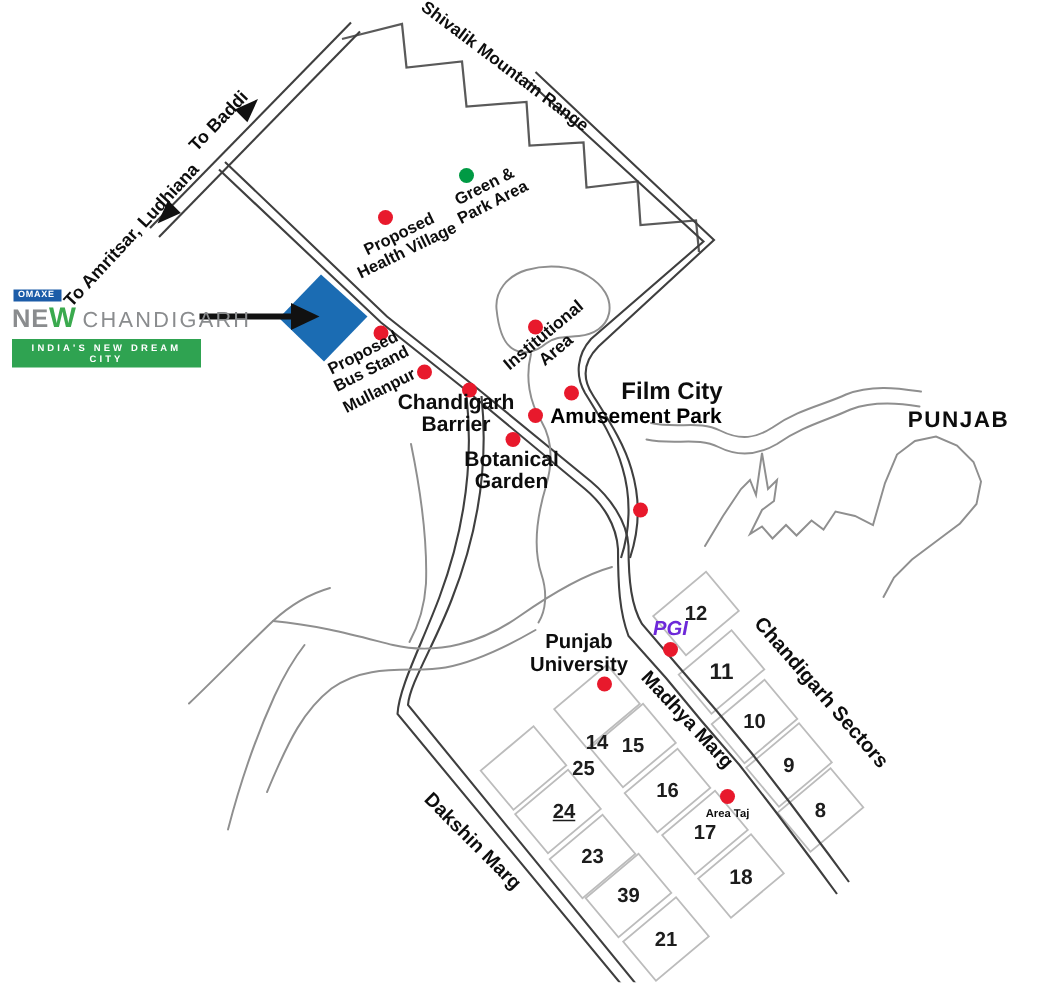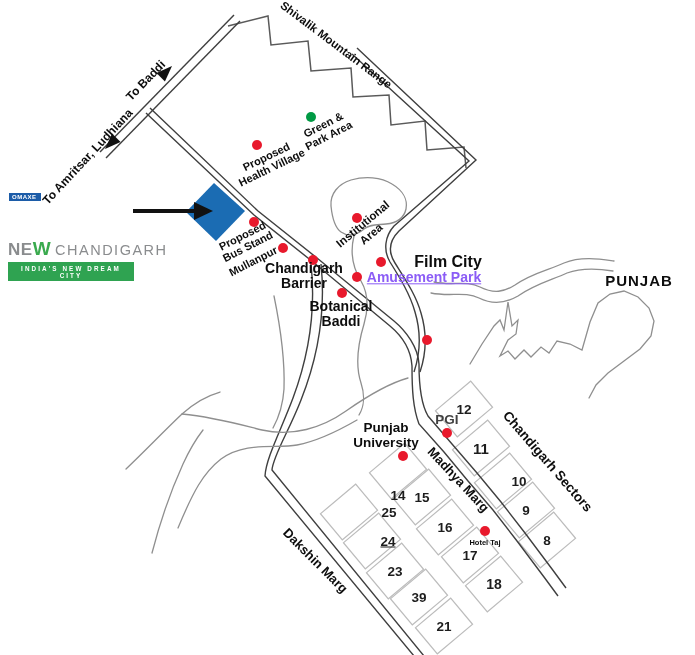--- a/index.html
+++ b/index.html
@@ -9,21 +9,21 @@
   .lyr{position:absolute;left:0;top:0;width:695px;height:655px;pointer-events:none;}
   .map-label{position:absolute;white-space:pre-line;text-align:center;font-weight:bold;
              color:#0d0d0d;line-height:1.1;transform-origin:center;}
   .sector-num{position:absolute;font-weight:bold;color:#1d1d1d;}
   .dot{position:absolute;width:10px;height:10px;border-radius:50%;}
   
   #logo{position:absolute;left:8px;top:185px;width:126px;}
   #omaxe-badge{display:inline-block;background:#1c5ca8;color:#fff;font-size:6px;
                font-weight:bold;letter-spacing:.5px;padding:1px 4px 1px 3px;margin:0 0 0 1px;}
   #logo-row{display:flex;align-items:baseline;margin-top:-1px;}
-  #logo-new{color:#8a8c8e;font-weight:bold;font-size:17px;letter-spacing:.5px;margin-top:36px;}
+  #logo-new{color:#8a8c8e;font-weight:bold;font-size:17px;letter-spacing:.5px;}
   #logo-new .w{color:#3aaa4e;font-size:19px;font-weight:bold;}
   #logo-city{color:#8a8c8e;font-size:14.5px;letter-spacing:1.5px;margin-left:4px;font-weight:500;}
   #logo-tagline{background:#2fa351;color:#fff;font-size:6.3px;font-weight:bold;
                 letter-spacing:2.1px;text-align:center;padding:2.5px 0 2px 0;margin-top:2px;}
   
   .road{fill:none;stroke:#3f3f3f;stroke-width:1.4;}
   .river{fill:none;stroke:#8f8f8f;stroke-width:1.3;stroke-linecap:round;}
   .ridge{fill:none;stroke:#5a5a5a;stroke-width:1.5;}
   .cell{fill:#ffffff;stroke:#bcbcbc;stroke-width:1.2;}
 </style>
@@ -97,59 +97,59 @@
       <div class="dot" style="left: 337px; top: 288px; background: rgb(232, 25, 44);"></div>
       <div class="dot" style="left: 422px; top: 335px; background: rgb(232, 25, 44);"></div>
       <div class="dot" style="left: 398px; top: 451px; background: rgb(232, 25, 44);"></div>
       <div class="dot" style="left: 442px; top: 428px; background: rgb(232, 25, 44);"></div>
       <div class="dot" style="left: 480px; top: 526px; background: rgb(232, 25, 44);"></div>
     </div>
 
   <div class="lyr" id="labels-layer">
       <div class="sector-num" style="left: 464px; top: 409px; font-size: 13.5px; transform: translate(-50%, -50%); position: absolute;">12</div>
       <div class="sector-num" style="left: 481px; top: 448px; font-size: 15px; transform: translate(-50%, -50%); position: absolute;">11</div>
-      <div class="sector-num" style="left: 519px; top: 481px; font-size: 13.5px; transform: translate(-50%, -50%); position: absolute;">10</div>
+      <div class="sector-num" style="left: 503px; top: 481px; font-size: 13.5px; transform: translate(-50%, -50%); position: absolute;">10</div>
       <div class="sector-num" style="left: 526px; top: 510px; font-size: 13.5px; transform: translate(-50%, -50%); position: absolute;">9</div>
       <div class="sector-num" style="left: 547px; top: 540px; font-size: 13.5px; transform: translate(-50%, -50%); position: absolute;">8</div>
       <div class="sector-num" style="left: 398px; top: 471px; font-size: 13.5px; transform: translate(-50%, -50%); position: absolute; margin-top: 24px;">14</div>
       <div class="sector-num" style="left: 422px; top: 497px; font-size: 13.5px; transform: translate(-50%, -50%); position: absolute;">15</div>
       <div class="sector-num" style="left: 445px; top: 527px; font-size: 13.5px; transform: translate(-50%, -50%); position: absolute;">16</div>
       <div class="sector-num" style="left: 470px; top: 555px; font-size: 13.5px; transform: translate(-50%, -50%); position: absolute;">17</div>
       <div class="sector-num" style="left: 494px; top: 584px; font-size: 14px; transform: translate(-50%, -50%); position: absolute;">18</div>
       <div class="sector-num" style="left: 349px; top: 512px; font-size: 13.5px; transform: translate(-50%, -50%); position: absolute; margin-left: 40px;">25</div>
-      <div class="sector-num" style="left: 388px; top: 541px; font-size: 13.5px; transform: translate(-50%, -50%); position: absolute; text-decoration: underline;">24</div>
+      <div class="sector-num" style="left: 376px; top: 541px; font-size: 13.5px; transform: translate(-50%, -50%); position: absolute; text-decoration: underline;">24</div>
       <div class="sector-num" style="left: 395px; top: 571px; font-size: 13.5px; transform: translate(-50%, -50%); position: absolute;">23</div>
       <div class="sector-num" style="left: 419px; top: 597px; font-size: 13.5px; transform: translate(-50%, -50%); position: absolute;">39</div>
       <div class="sector-num" style="left: 444px; top: 626px; font-size: 13.5px; transform: translate(-50%, -50%); position: absolute;">21</div>
       <div class="map-label" style="left: 336px; top: 45px; font-size: 11.5px; color: rgb(13, 13, 13); transform: translate(-50%, -50%) rotate(37deg);">Shivalik Mountain Range</div>
       <div class="map-label" style="left: 146px; top: 81px; font-size: 12px; color: rgb(13, 13, 13); transform: translate(-50%, -50%) rotate(-46deg);">To Baddi</div>
       <div class="map-label" style="left: 88px; top: 157px; font-size: 12px; color: rgb(13, 13, 13); transform: translate(-50%, -50%) rotate(-47deg);">To Amritsar, Ludhiana</div>
       <div class="map-label" style="left: 326px; top: 130px; font-size: 11px; color: rgb(13, 13, 13); transform: translate(-50%, -50%) rotate(-27deg);">Green &amp;
 Park Area</div>
       <div class="map-label" style="left: 269px; top: 162px; font-size: 11px; color: rgb(13, 13, 13); transform: translate(-50%, -50%) rotate(-26deg);">Proposed
 Health Village</div>
       <div class="map-label" style="left: 245px; top: 241px; font-size: 11px; color: rgb(13, 13, 13); transform: translate(-50%, -50%) rotate(-27deg);">Proposed
 Bus Stand</div>
       <div class="map-label" style="left: 253px; top: 261px; font-size: 11px; color: rgb(13, 13, 13); transform: translate(-50%, -50%) rotate(-27deg);">Mullanpur</div>
       <div class="map-label" style="left: 367px; top: 229px; font-size: 11.5px; color: rgb(13, 13, 13); transform: translate(-50%, -50%) rotate(-40deg);">Institutional
 Area</div>
       <div class="map-label" style="left: 304px; top: 276px; font-size: 14px; color: rgb(13, 13, 13); transform: translate(-50%, -50%) rotate(0deg);">Chandigarh
 Barrier</div>
       <div class="map-label" style="left: 434px; top: 262px; font-size: 16px; color: rgb(13, 13, 13); transform: translate(-50%, -50%) rotate(0deg); margin-left: 14px;">Film City</div>
-      <div class="map-label" style="left: 424px; top: 278px; font-size: 14px; color: #8b5cf6; transform: translate(-50%, -50%) rotate(0deg); text-decoration: underline;">Amusement Park</div>
+      <div class="map-label" style="left: 424px; top: 278px; font-size: 14px; color: #000000; transform: translate(-50%, -50%) rotate(0deg);">Amusement Park</div>
       <div class="map-label" style="left: 341px; top: 314px; font-size: 14px; color: rgb(13, 13, 13); transform: translate(-50%, -50%) rotate(0deg);">Botanical
-Baddi</div>
+Garden</div>
       <div class="map-label" style="left: 639px; top: 281px; font-size: 15px; letter-spacing: 1px; color: rgb(13, 13, 13); transform: translate(-50%, -50%) rotate(0deg);">PUNJAB</div>
       <div class="map-label" style="left: 386px; top: 436px; font-size: 13.5px; color: rgb(13, 13, 13); transform: translate(-50%, -50%) rotate(0deg);">Punjab
 University</div>
-      <div class="map-label" style="left: 447px; top: 420px; font-size: 13.5px; color: #404040; transform: translate(-50%, -50%) rotate(0deg);">PGI</div>
+      <div class="map-label" style="left: 447px; top: 420px; font-size: 13.5px; color: #6d28d9; transform: translate(-50%, -50%) rotate(0deg); font-style: italic;">PGI</div>
       <div class="map-label" style="left: 458px; top: 480px; font-size: 13px; color: rgb(13, 13, 13); transform: translate(-50%, -50%) rotate(47deg);">Madhya Marg</div>
       <div class="map-label" style="left: 315px; top: 561px; font-size: 13px; color: rgb(13, 13, 13); transform: translate(-50%, -50%) rotate(45deg);">Dakshin Marg</div>
       <div class="map-label" style="left: 547px; top: 462px; font-size: 13.5px; color: rgb(13, 13, 13); transform: translate(-50%, -50%) rotate(49deg);">Chandigarh Sectors</div>
-      <div class="map-label" style="left: 485px; top: 543px; font-size: 7.5px; color: rgb(13, 13, 13); transform: translate(-50%, -50%) rotate(0deg);">Hotel Taj</div>
+      <div class="map-label" style="left: 485px; top: 543px; font-size: 7.5px; color: rgb(13, 13, 13); transform: translate(-50%, -50%) rotate(0deg);">Area Taj</div>
     </div>
 
   <div id="logo">
     <div id="omaxe-badge">OMAXE</div>
     <div id="logo-row">
       <span id="logo-new"><span>NE</span><span class="w">W</span></span>
       <span id="logo-city">CHANDIGARH</span>
     </div>
     <div id="logo-tagline">INDIA'S NEW DREAM CITY</div>
   </div>

